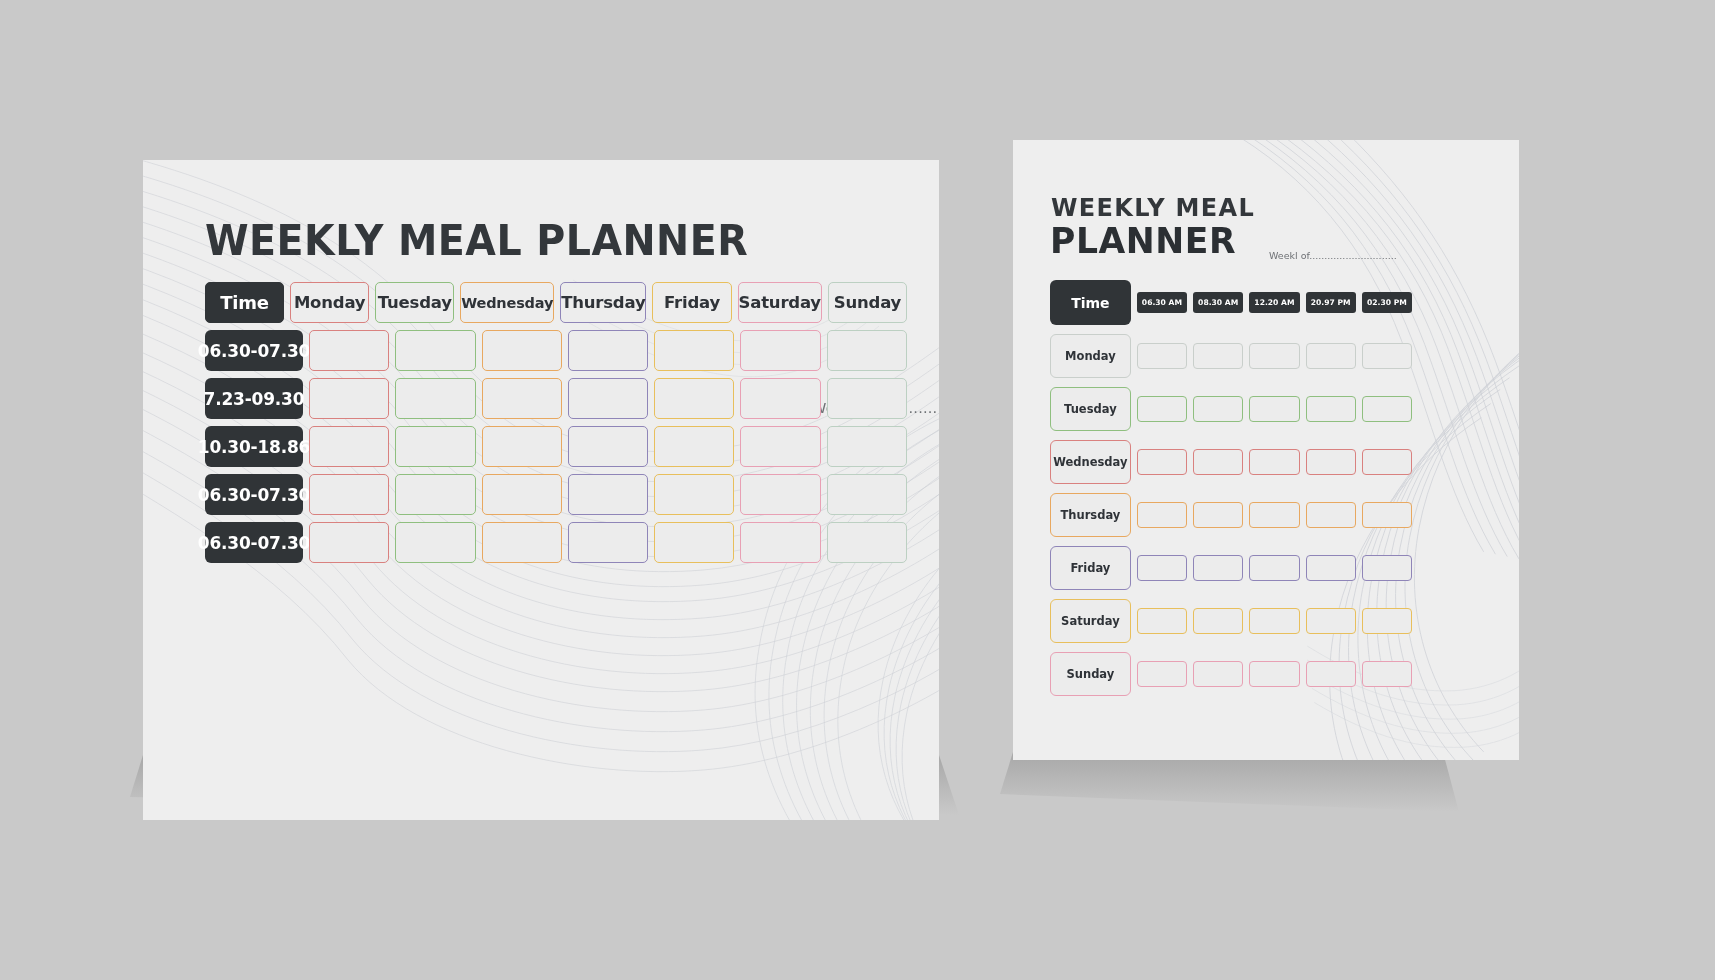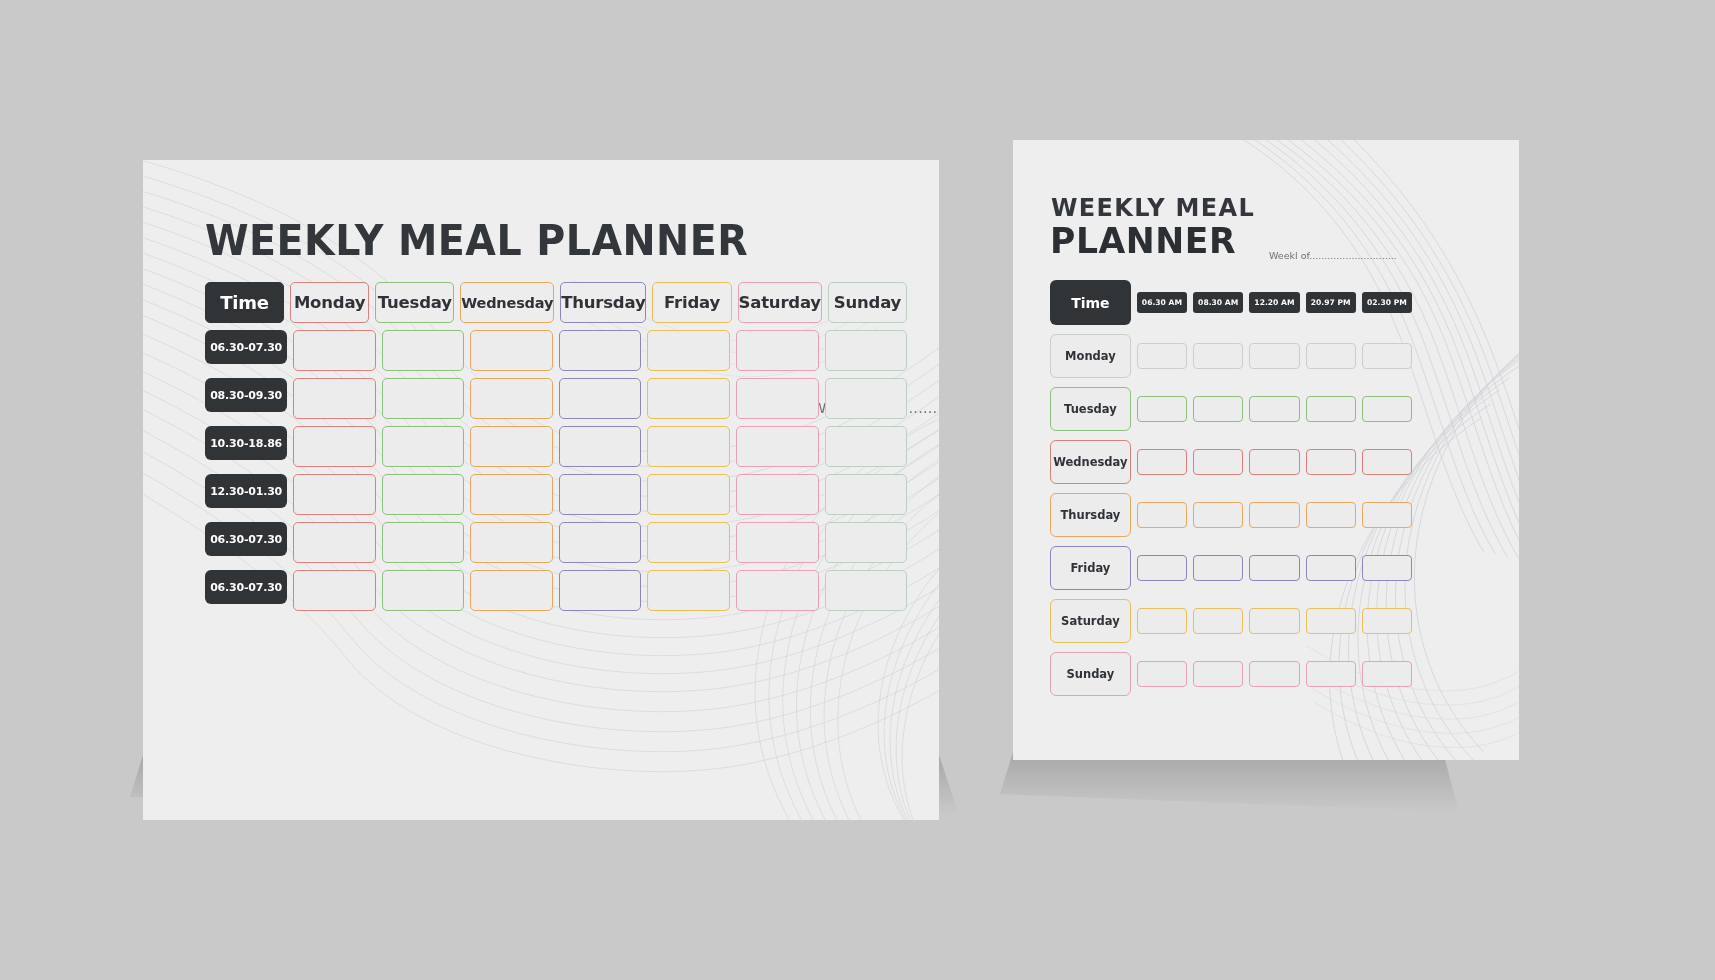--- a/index.html
+++ b/index.html
@@ -79,26 +79,26 @@
     background: #303437;
     color: #ffffff;
     border-color: #303437;
     font-size: 18px;
   }
   .l-head-cell.wed { font-size: 14.5px; }
 
   .l-body { margin-top: 7px; }
   .l-row { display: flex; gap: 6px; margin-bottom: 7px; }
   .l-time-cell {
-    height: 34px;
+    height: 41px;
     border-radius: 6px;
     background: #303437;
     color: #ffffff;
     display: flex; align-items: center; justify-content: center;
-    font-size: 11px;
+    font-size: 17px;
     font-weight: 700;
     letter-spacing: -.2px;
     white-space: nowrap;
   }
   .l-cell {
     height: 41px;
     border-radius: 5px;
     background: #ececec;
     border: 1.3px solid #ccc;
   }
@@ -252,41 +252,31 @@
             <div class="l-time-cell" style="width: 98px;">06.30-07.30</div>
             <div class="l-cell" style="width: 98px; border-color: rgb(217, 129, 127);"></div>
             <div class="l-cell" style="width: 98px; border-color: rgb(143, 191, 127);"></div>
             <div class="l-cell" style="width: 98px; border-color: rgb(232, 168, 96);"></div>
             <div class="l-cell" style="width: 98px; border-color: rgb(143, 133, 184);"></div>
             <div class="l-cell" style="width: 98px; border-color: rgb(232, 191, 92);"></div>
             <div class="l-cell" style="width: 98px; border-color: rgb(232, 160, 180);"></div>
             <div class="l-cell" style="width: 98px; border-color: rgb(188, 208, 194);"></div>
           </div>
           <div class="l-row">
-            <div class="l-time-cell" style="width: 98px;">08.30-09.30</div>
+            <div class="l-time-cell" style="width: 98px;">7.23-09.30</div>
             <div class="l-cell" style="width: 98px; border-color: rgb(217, 129, 127);"></div>
             <div class="l-cell" style="width: 98px; border-color: rgb(143, 191, 127);"></div>
             <div class="l-cell" style="width: 98px; border-color: rgb(232, 168, 96);"></div>
             <div class="l-cell" style="width: 98px; border-color: rgb(143, 133, 184);"></div>
             <div class="l-cell" style="width: 98px; border-color: rgb(232, 191, 92);"></div>
             <div class="l-cell" style="width: 98px; border-color: rgb(232, 160, 180);"></div>
             <div class="l-cell" style="width: 98px; border-color: rgb(188, 208, 194);"></div>
           </div>
           <div class="l-row">
             <div class="l-time-cell" style="width: 98px;">10.30-18.86</div>
-            <div class="l-cell" style="width: 98px; border-color: rgb(217, 129, 127);"></div>
-            <div class="l-cell" style="width: 98px; border-color: rgb(143, 191, 127);"></div>
-            <div class="l-cell" style="width: 98px; border-color: rgb(232, 168, 96);"></div>
-            <div class="l-cell" style="width: 98px; border-color: rgb(143, 133, 184);"></div>
-            <div class="l-cell" style="width: 98px; border-color: rgb(232, 191, 92);"></div>
-            <div class="l-cell" style="width: 98px; border-color: rgb(232, 160, 180);"></div>
-            <div class="l-cell" style="width: 98px; border-color: rgb(188, 208, 194);"></div>
-          </div>
-          <div class="l-row">
-            <div class="l-time-cell" style="width: 98px;">12.30-01.30</div>
             <div class="l-cell" style="width: 98px; border-color: rgb(217, 129, 127);"></div>
             <div class="l-cell" style="width: 98px; border-color: rgb(143, 191, 127);"></div>
             <div class="l-cell" style="width: 98px; border-color: rgb(232, 168, 96);"></div>
             <div class="l-cell" style="width: 98px; border-color: rgb(143, 133, 184);"></div>
             <div class="l-cell" style="width: 98px; border-color: rgb(232, 191, 92);"></div>
             <div class="l-cell" style="width: 98px; border-color: rgb(232, 160, 180);"></div>
             <div class="l-cell" style="width: 98px; border-color: rgb(188, 208, 194);"></div>
           </div>
           <div class="l-row">
             <div class="l-time-cell" style="width: 98px;">06.30-07.30</div>

